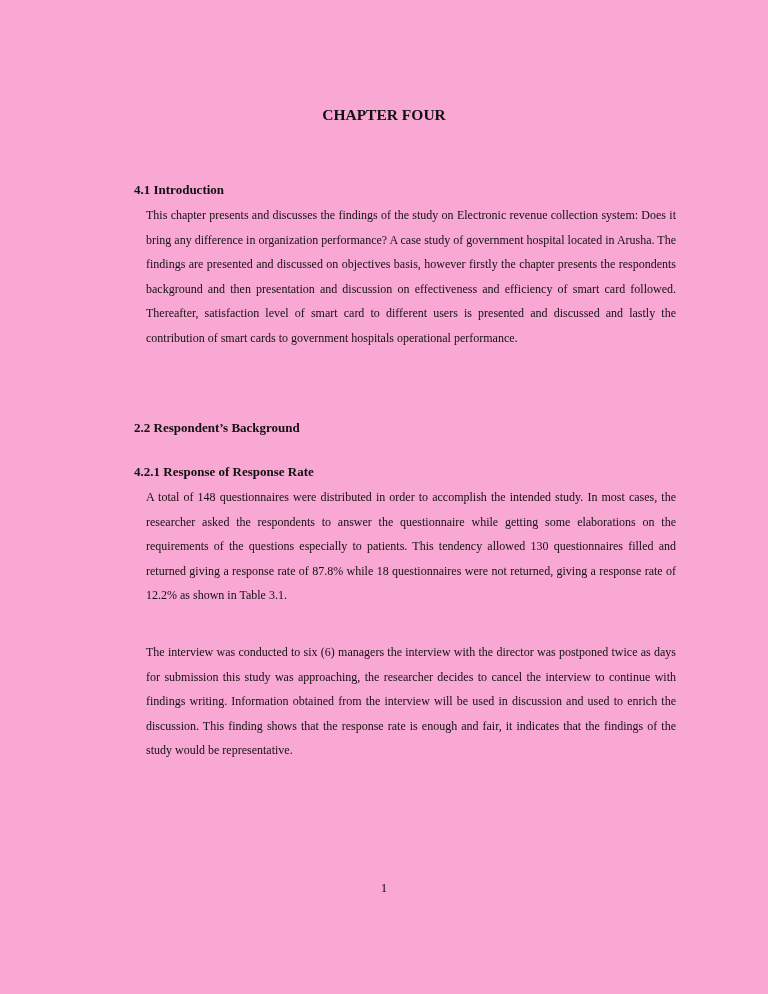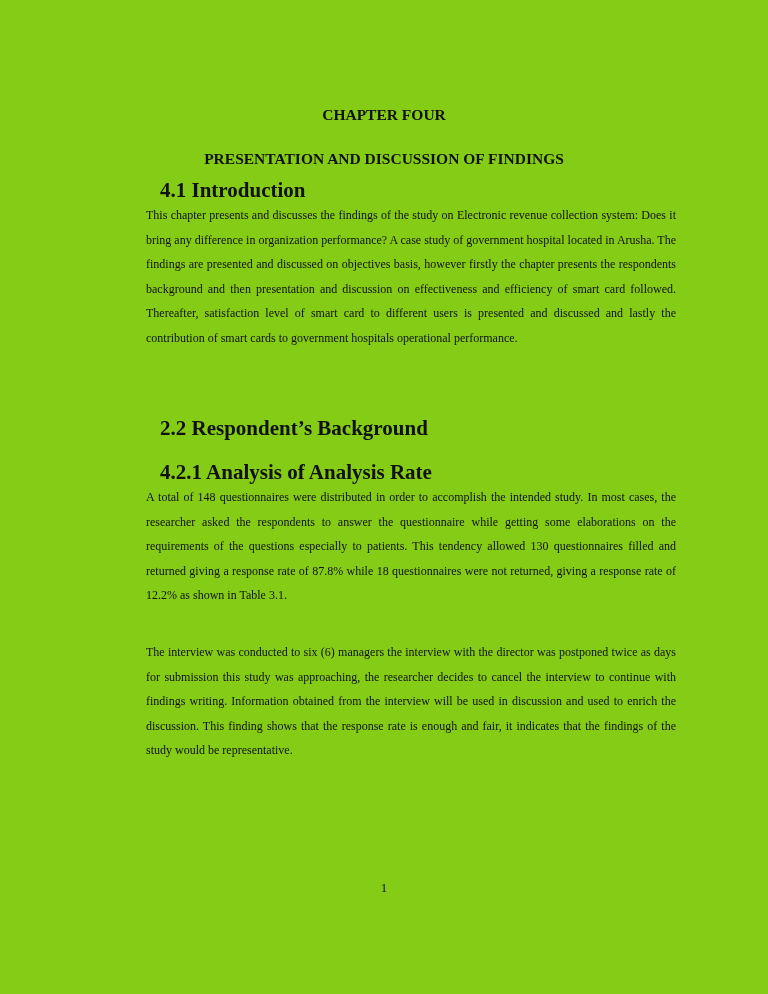--- a/index.html
+++ b/index.html
@@ -14,37 +14,37 @@
       overflow: hidden;
       font-family: "Liberation Serif", "DejaVu Serif", serif;
       color: #111111;
     }
     .page {
       position: absolute;
       left: 0;
       top: 0;
       width: 768px;
       height: 994px;
-      background: #84cc16;
+      background: #f9a8d4;
     }
     .center-heading {
       position: absolute;
       left: 0;
       width: 768px;
       text-align: center;
       font-weight: bold;
       font-size: 15.5px;
       line-height: 18px;
       margin: 0;
     }
     .section-heading {
       position: absolute;
-      left: 160px;
+      left: 134px;
       font-weight: bold;
-      font-size: 21px;
+      font-size: 13px;
       line-height: 18px;
       margin: 0;
     }
     .para {
       position: absolute;
       left: 146px;
       width: 530px;
       font-size: 12px;
       line-height: 24.6px;
       text-align: justify;
@@ -59,29 +59,28 @@
       line-height: 16px;
     }
   </style>
 </head>
 <body>
 
 <div class="page">
 
   <h1 class="center-heading" style="top:106px;">CHAPTER FOUR</h1>
 
-  <h2 class="center-heading" style="top:150px;">PRESENTATION AND DISCUSSION OF FINDINGS</h2>
 
   <h3 class="section-heading" style="top:181px;">4.1 Introduction</h3>
 
   <p class="para" style="top:203px;">This chapter presents and discusses the findings of the study on Electronic revenue collection system: Does it bring any difference in organization performance? A case study of government hospital located in Arusha. The findings are presented and discussed on objectives basis, however firstly the chapter presents the respondents background and then presentation and discussion on effectiveness and efficiency of smart card followed. Thereafter, satisfaction level of smart card to different users is presented and discussed and lastly the contribution of smart cards to government hospitals operational performance.</p>
 
   <h3 class="section-heading" style="top:419px;">2.2 Respondent’s Background</h3>
 
-  <h3 class="section-heading" style="top:463px;">4.2.1 Analysis of Analysis Rate</h3>
+  <h3 class="section-heading" style="top:463px;">4.2.1 Response of Response Rate</h3>
 
   <p class="para" style="top:485px;">A total of 148 questionnaires were distributed in order to accomplish the intended study. In most cases, the researcher asked the respondents to answer the questionnaire while getting some elaborations on the requirements of the questions especially to patients. This tendency allowed 130 questionnaires filled and returned giving a response rate of 87.8% while 18 questionnaires were not returned, giving a response rate of 12.2% as shown in Table 3.1.</p>
 
   <p class="para" style="top:640px;">The interview was conducted to six (6) managers the interview with the director was postponed twice as days for submission this study was approaching, the researcher decides to cancel the interview to continue with findings writing.  Information obtained from the interview will be used in discussion and used to enrich the discussion. This finding shows that the response rate is enough and fair, it indicates that the findings of the study would be representative.</p>
 
   <div class="page-number" style="top:880px;">1</div>
 
 </div>
 
 </body></html>

